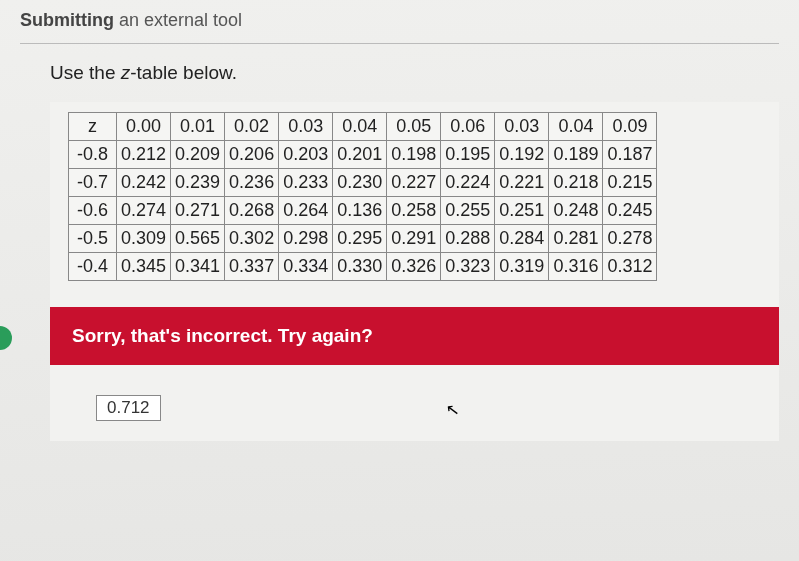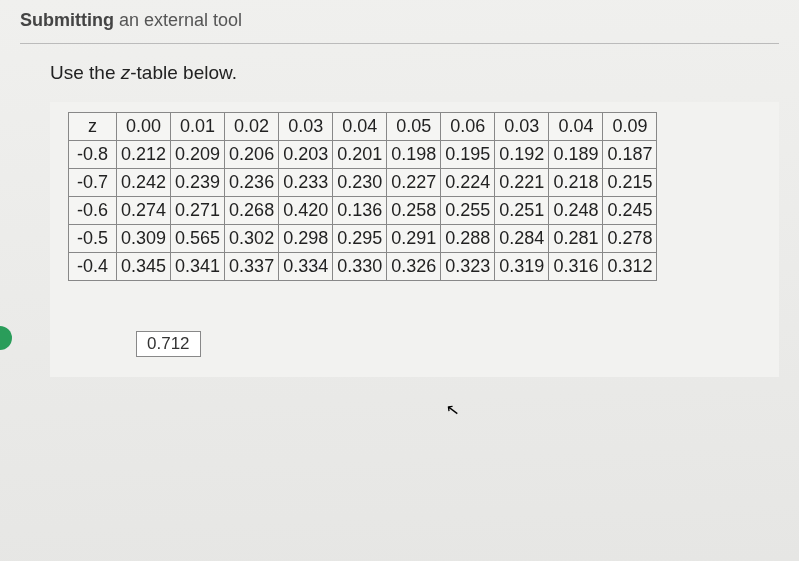--- a/index.html
+++ b/index.html
@@ -70,21 +70,20 @@
     padding: 30px 30px 20px 46px;
   }
   .answer-box {
     display: inline-block;
     border: 1px solid #888;
     background: #fff;
     padding: 2px 10px;
     font-size: 17px;
     color: #333;
     min-width: 50px;
-    margin-left: 40px;
   }
   .indicator {
     position: absolute;
     left: 0;
     top: 326px;
     width: 12px;
     height: 24px;
     background: #2a9d5a;
     border-radius: 0 12px 12px 0;
   }
@@ -155,21 +154,21 @@
               <td>0.224</td>
               <td>0.221</td>
               <td>0.218</td>
               <td>0.215</td>
             </tr>
             <tr>
               <td class="rowlabel">-0.6</td>
               <td>0.274</td>
               <td>0.271</td>
               <td>0.268</td>
-              <td>0.420</td>
+              <td>0.264</td>
               <td>0.136</td>
               <td>0.258</td>
               <td>0.255</td>
               <td>0.251</td>
               <td>0.248</td>
               <td>0.245</td>
             </tr>
             <tr>
               <td class="rowlabel">-0.5</td>
               <td>0.309</td>
@@ -193,20 +192,23 @@
               <td>0.326</td>
               <td>0.323</td>
               <td>0.319</td>
               <td>0.316</td>
               <td>0.312</td>
             </tr>
           </tbody>
       </table>
     </div>
 
+    <div class="error-bar">
+      <span>Sorry, that's incorrect. Try again?</span>
+    </div>
 
     <div class="answer-area">
       <span class="answer-box">0.712</span>
     </div>
   </div>
 
   <div class="cursor">↖</div>
 </div>
 
 </body></html>

